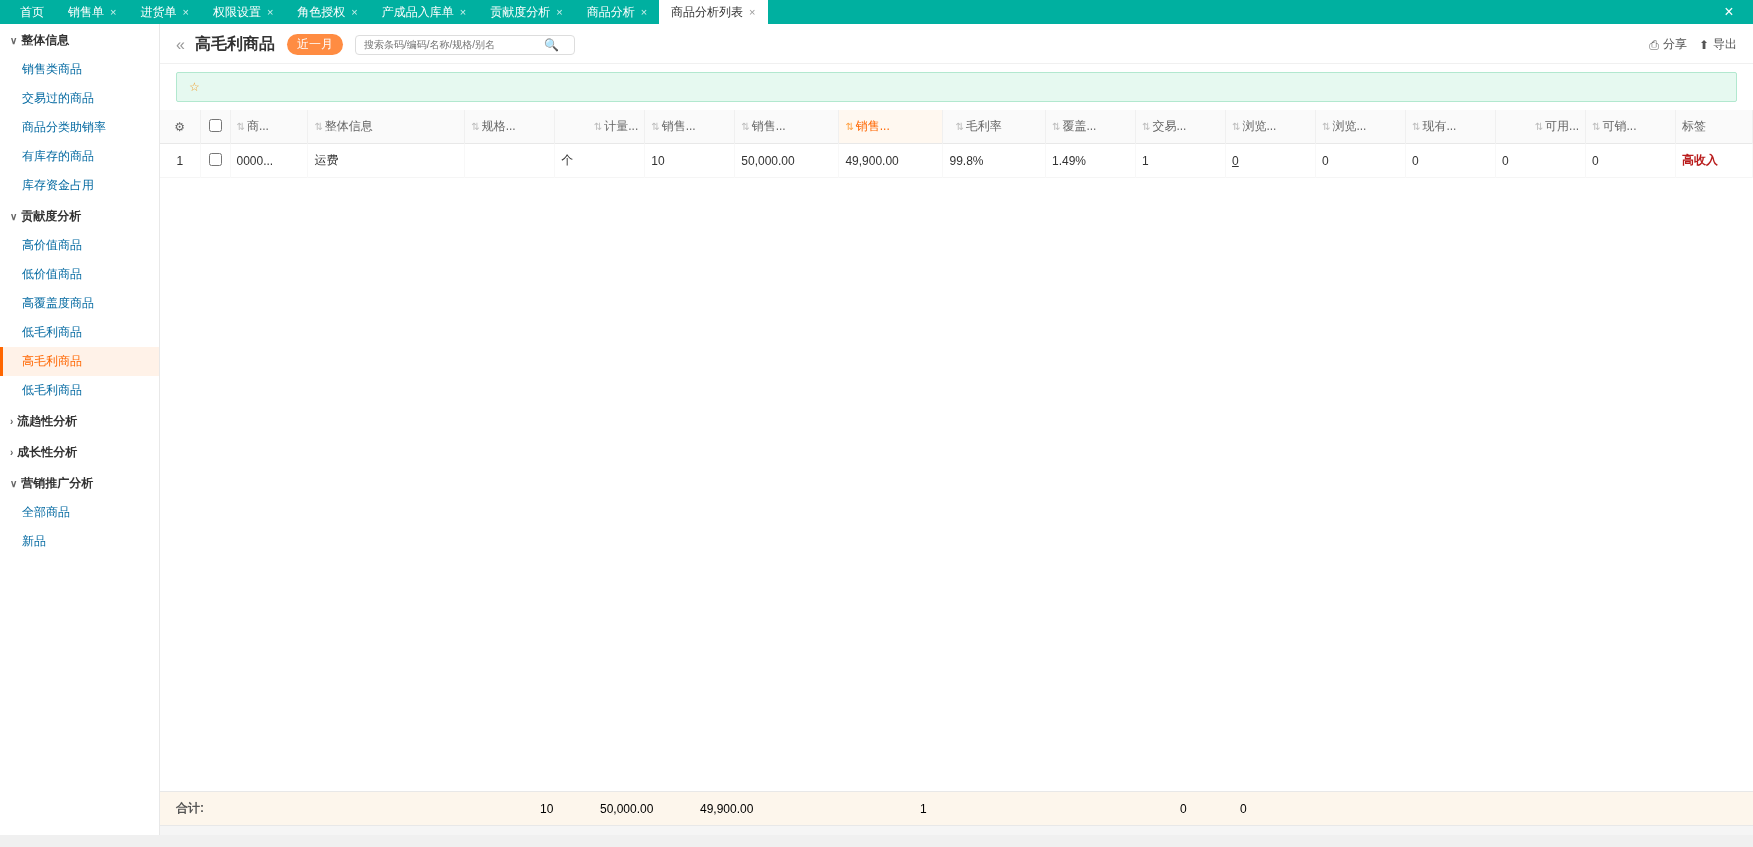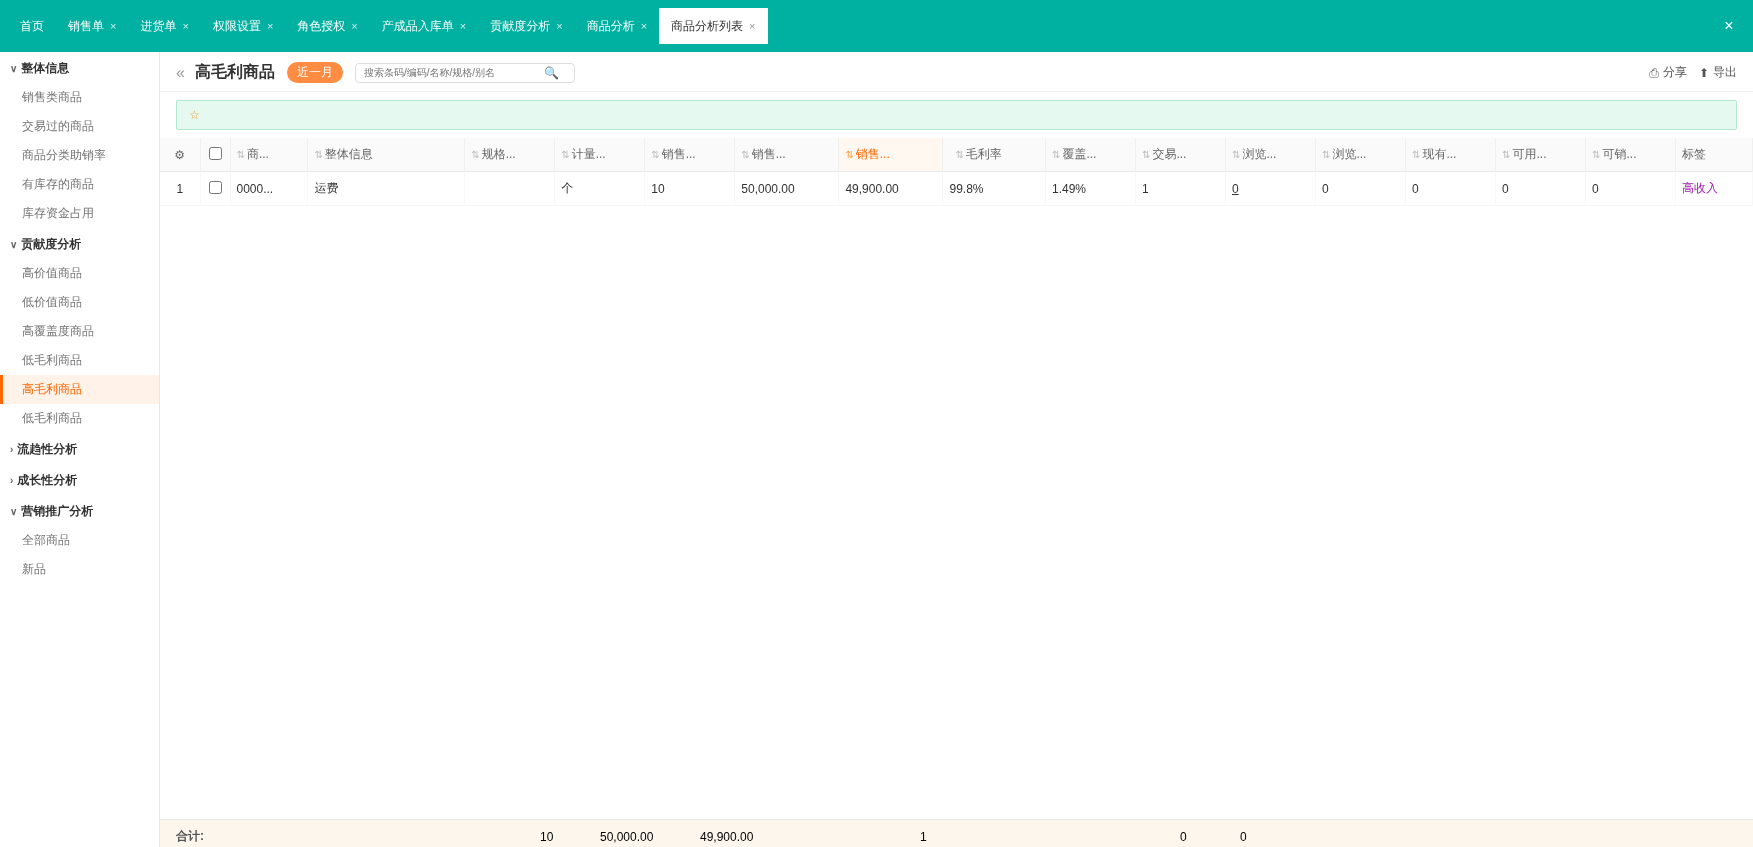--- a/index.html
+++ b/index.html
@@ -3,21 +3,21 @@
   <meta charset="utf-8">
   <style>
     * { box-sizing: border-box; margin: 0; padding: 0; font-family: 'Microsoft YaHei', Arial, sans-serif; font-size: 12px; }
     body { background: #f0f0f0; overflow: hidden; }
 
     
     .top-nav {
       background: #00b0a0;
       display: flex;
       align-items: center;
-      height: 52px;
+      height: 24px;
       padding: 0 8px;
       color: #fff;
     }
     .top-nav .nav-item {
       padding: 0 12px;
       height: 36px;
       display: flex;
       align-items: center;
       cursor: pointer;
       white-space: nowrap;
@@ -67,21 +67,21 @@
       align-items: center;
       padding: 8px 10px 6px 10px;
       color: #333;
       font-weight: bold;
       cursor: pointer;
     }
     .sidebar-group-title .arrow { margin-right: 4px; font-size: 10px; color: #666; }
     .sidebar-item {
       padding: 6px 10px 6px 22px;
       cursor: pointer;
-      color: #737373;
+      color: #0369a1;
       white-space: nowrap;
     }
     .sidebar-item.active {
       background: #fff2e8;
       color: #ff6600;
       border-left: 3px solid #ff6600;
       padding-left: 19px;
     }
 
     
@@ -202,21 +202,21 @@
     }
     tbody tr {
       border-bottom: 1px solid #f5f5f5;
     }
     tbody td {
       padding: 8px 6px;
       color: #333;
       border-right: 1px solid #f8f8f8;
       white-space: nowrap;
     }
-    .tag-high { color: #a21caf; font-weight: normal; margin-top: 10px; }
+    .tag-high { color: #b91c1c; font-weight: bold; margin-top: 10px; }
     .tag-underline { text-decoration: underline; color: #333; cursor: pointer; }
 
     
     .footer-row {
       background: #fdf6ec;
       border-top: 1px solid #e8e8e8;
       display: flex;
       align-items: center;
       padding: 6px 0;
       min-height: 34px;
@@ -394,21 +394,21 @@
             </th>
             <th style="cursor:pointer;">
               <span class="col-sort">⇅</span><span>商...</span>
             </th>
             <th style="cursor:pointer; min-width:100px;">
               <span class="col-sort">⇅</span><span>整体信息</span>
             </th>
             <th style="cursor:pointer;">
               <span class="col-sort">⇅</span><span>规格...</span>
             </th>
-            <th style="cursor:pointer;">
+            <th style="cursor:pointer;text-align:right;">
               <span class="col-sort">⇅</span><span>计量...</span>
             </th>
             <th style="cursor:pointer;">
               <span class="col-sort">⇅</span><span>销售...</span>
             </th>
             <th style="cursor:pointer;">
               <span class="col-sort">⇅</span><span>销售...</span>
             </th>
             <th style="cursor:pointer; color:#ff6600; background: #fff8f0;">
               <span class="col-sort" style="color:#ffa040;">⇅</span><span>销售...</span>
@@ -424,21 +424,21 @@
             </th>
             <th style="cursor:pointer;">
               <span class="col-sort">⇅</span><span>浏览...</span>
             </th>
             <th style="cursor:pointer;">
               <span class="col-sort">⇅</span><span>浏览...</span>
             </th>
             <th style="cursor:pointer;">
               <span class="col-sort">⇅</span><span>现有...</span>
             </th>
-            <th style="cursor:pointer;">
+            <th style="cursor:pointer;text-align:right;">
               <span class="col-sort">⇅</span><span>可用...</span>
             </th>
             <th style="cursor:pointer;">
               <span class="col-sort">⇅</span><span>可销...</span>
             </th>
             <th>
               <span>标签</span>
             </th>
           </tr>
         </thead>

